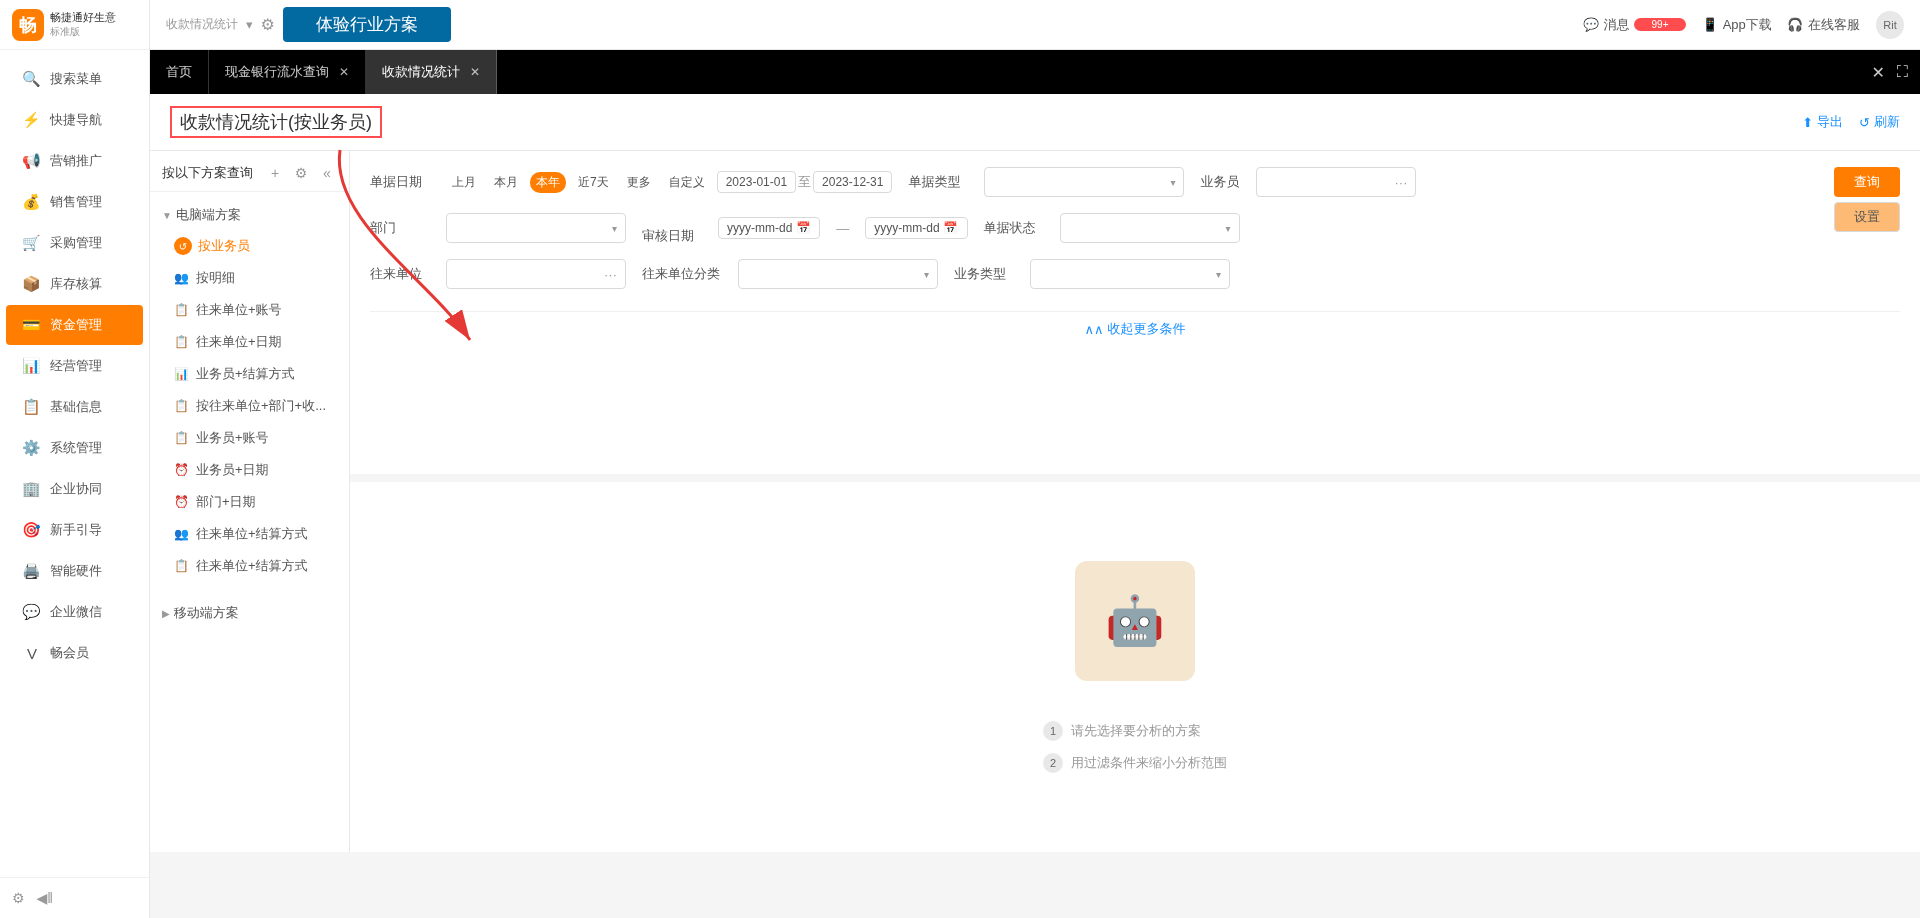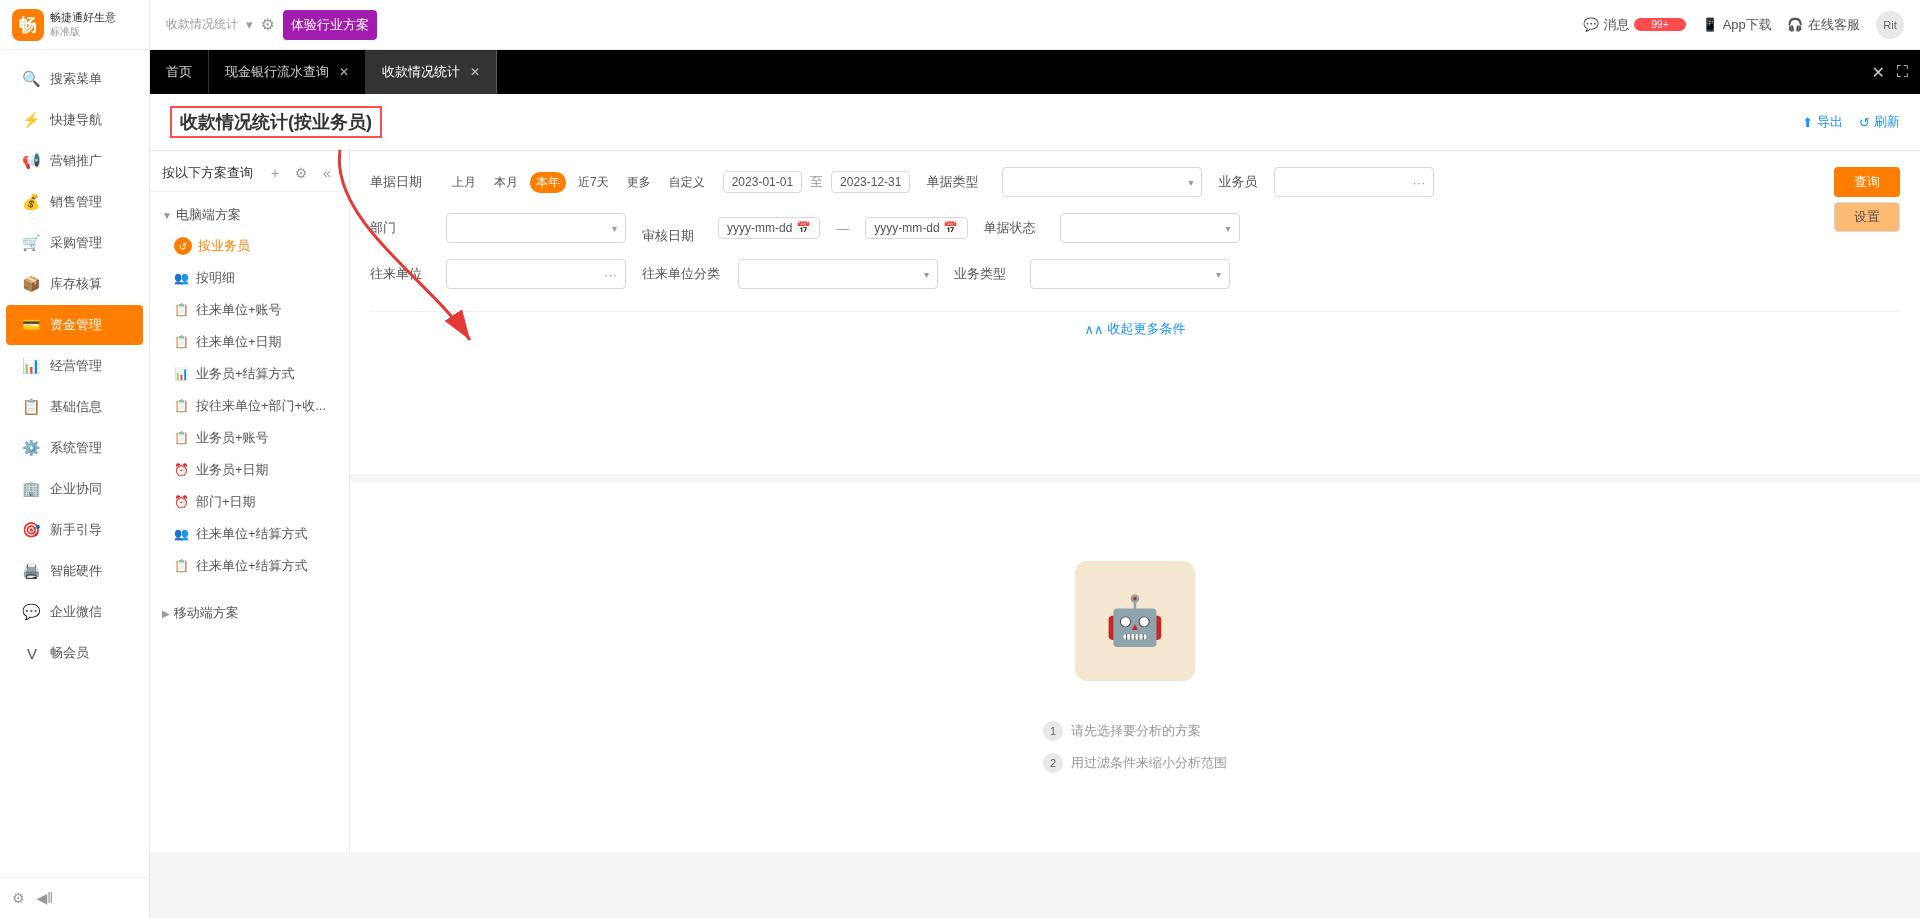--- a/index.html
+++ b/index.html
@@ -95,27 +95,27 @@
       font-size: 13px;
     }
     .badge {
       background: #ff4d4f;
       color: white;
       border-radius: 10px;
       padding: 1px 18px;
       font-size: 10px;
     }
     .trial-btn {
-      background: #a21caf;
+      background: #0369a1;
       color: white;
       border: none;
       border-radius: 4px;
-      padding: 6px 8px;
-      cursor: pointer;
-      font-size: 13px;
+      padding: 6px 33px;
+      cursor: pointer;
+      font-size: 17px;
     }
     .user-avatar {
       width: 28px;
       height: 28px;
       border-radius: 50%;
       background: #e8e8e8;
       display: flex;
       align-items: center;
       justify-content: center;
       font-size: 11px;
@@ -173,21 +173,21 @@
     
     .page-header {
       background: #fff;
       padding: 12px 20px;
       display: flex;
       align-items: center;
       border-bottom: 1px solid #e8e8e8;
     }
     .page-title {
       font-size: 18px;
-      font-weight: bold;
+      font-weight: normal;
       color: #333;
       border: 2px solid #ff4d4f;
       padding: 2px 8px;
       margin-right: 8px;
     }
     .page-header-actions {
       margin-left: auto;
       display: flex;
       align-items: center;
       gap: 16px;
@@ -302,21 +302,21 @@
       display: flex;
       align-items: center;
       gap: 4px;
       cursor: pointer;
       position: relative;
     }
     .filter-input .chevron { margin-left: auto; color: #999; font-size: 10px; }
     .date-range-filter {
       display: flex;
       align-items: center;
-      gap: 8px;
+      gap: 2px;
     }
     .date-tabs {
       display: flex;
       align-items: center;
       gap: 6px;
       margin-right: 4px;
     }
     .date-tab {
       padding: 2px 6px;
       font-size: 12px;

